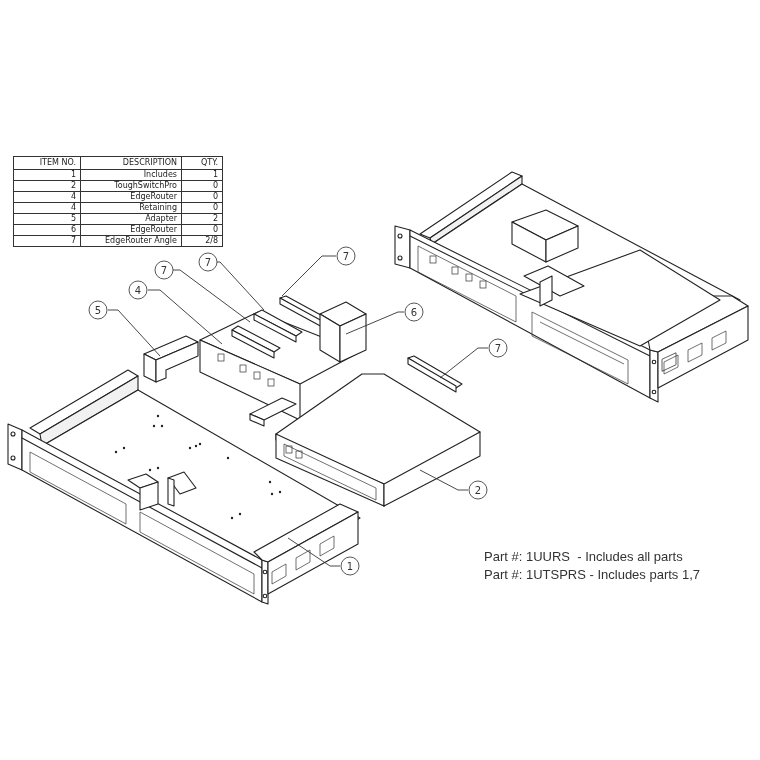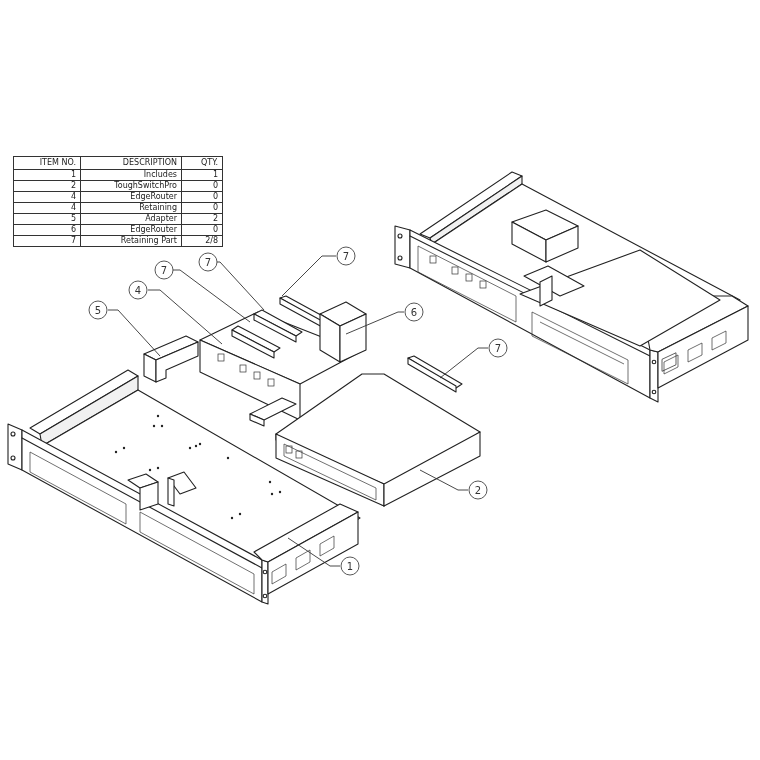--- a/index.html
+++ b/index.html
@@ -254,20 +254,22 @@
       <td class="c2">Adapter</td>
       <td class="c3">2</td>
     </tr>
     <tr>
       <td class="c1">6</td>
       <td class="c2">EdgeRouter</td>
       <td class="c3">0</td>
     </tr>
     <tr>
       <td class="c1">7</td>
-      <td class="c2">Retaining Part</td>
+      <td class="c2">EdgeRouter Angle</td>
       <td class="c3">2/8</td>
     </tr>
   </tbody>
 </table>
 
 <div id="notes">
+  <div>Part #: 1UURS  - Includes all parts</div>
+  <div>Part #: 1UTSPRS - Includes parts 1,7</div>
 </div>
 
 </body></html>

